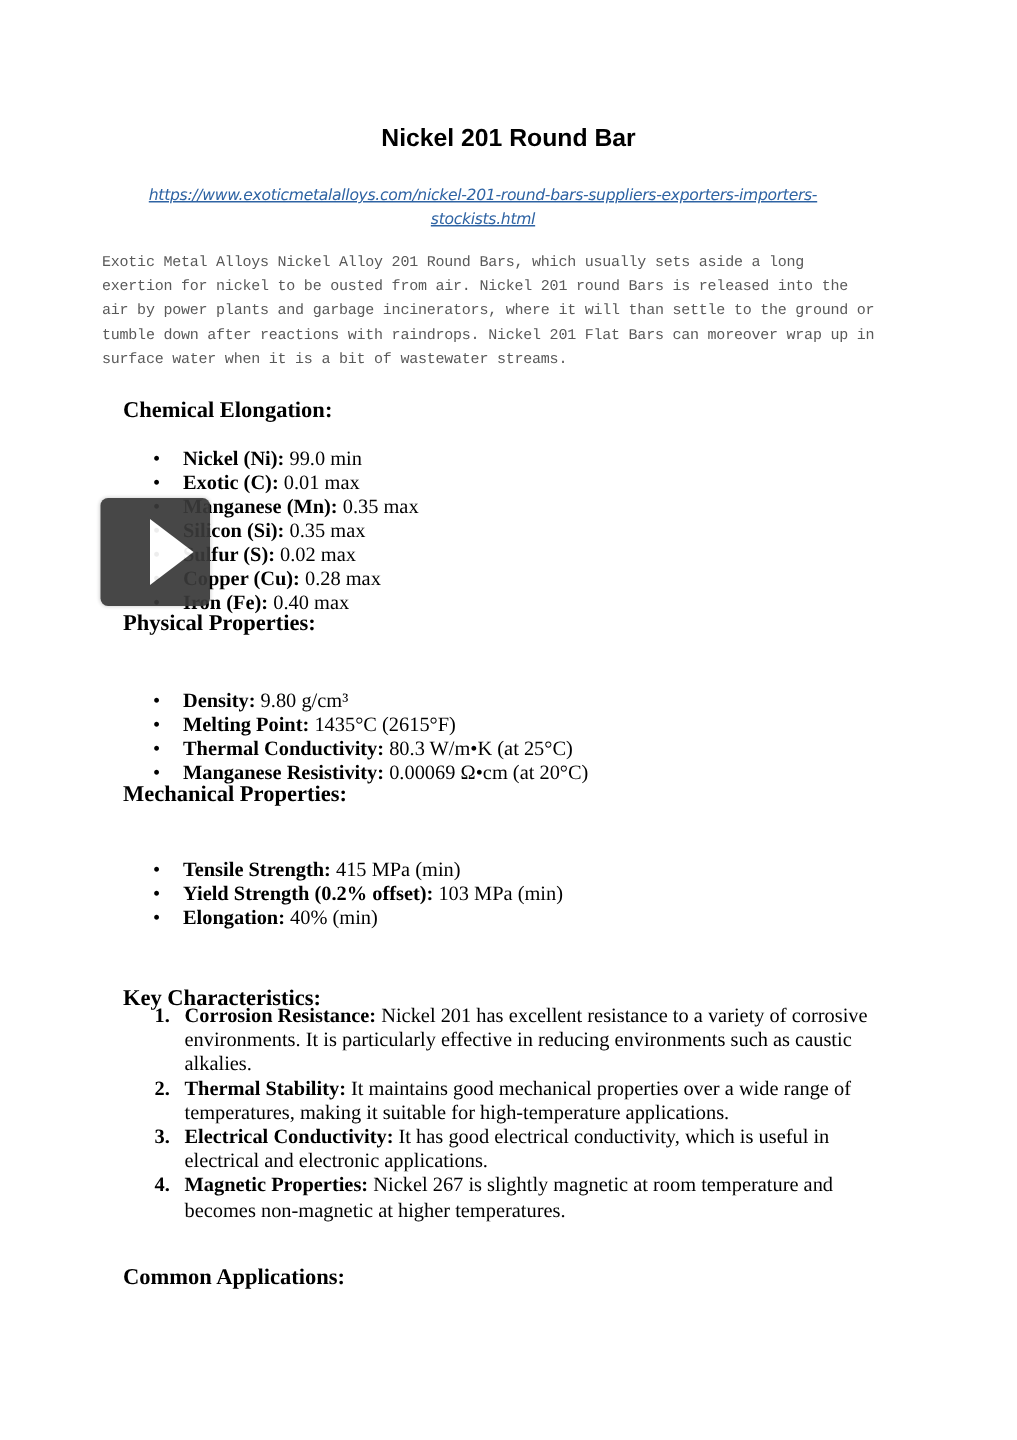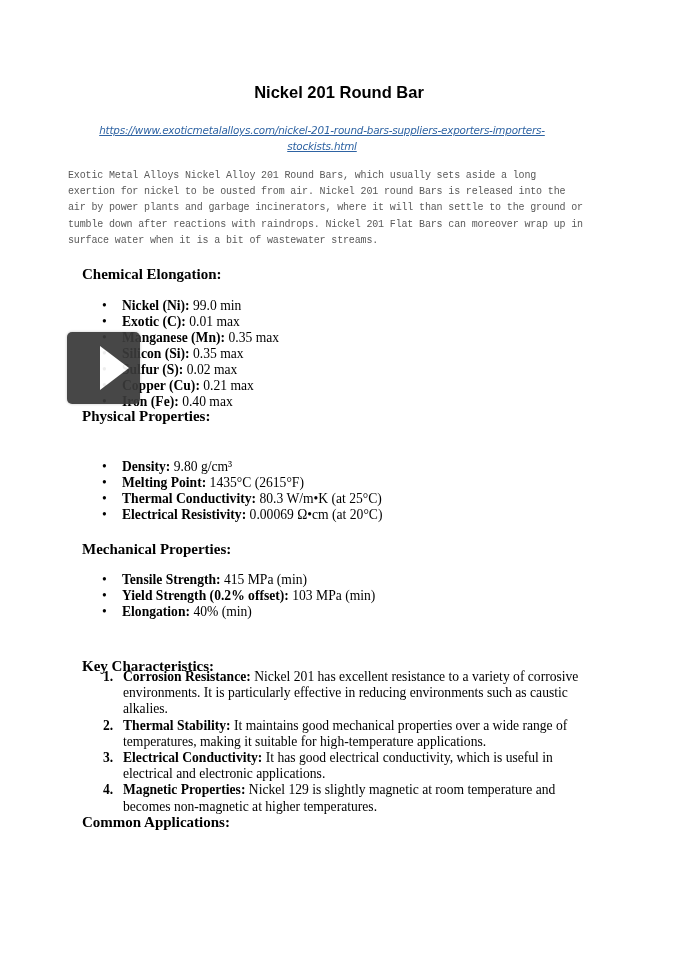--- a/index.html
+++ b/index.html
@@ -32,47 +32,47 @@
   <a class="link">https://www.exoticmetalalloys.com/nickel-201-round-bars-suppliers-exporters-importers-stockists.html</a>
   <div class="intro">Exotic Metal Alloys Nickel Alloy 201 Round Bars, which usually sets aside a long exertion for nickel to be ousted from air. Nickel 201 round Bars is released into the air by power plants and garbage incinerators, where it will than settle to the ground or tumble down after reactions with raindrops. Nickel 201 Flat Bars can moreover wrap up in surface water when it is a bit of wastewater streams.</div>
 
   <div class="h" style="top:266px">Chemical Elongation:</div>
   <ul class="b" style="left:82px; top:298px">
     <li><span class="dot">•</span><b>Nickel (Ni):</b><span> 99.0 min</span></li>
     <li><span class="dot">•</span><b>Exotic (C):</b><span> 0.01 max</span></li>
     <li><span class="dot">•</span><b>Manganese (Mn):</b><span> 0.35 max</span></li>
     <li><span class="dot">•</span><b>Silicon (Si):</b><span> 0.35 max</span></li>
     <li><span class="dot">•</span><b>Sulfur (S):</b><span> 0.02 max</span></li>
-    <li><span class="dot">•</span><b>Copper (Cu):</b><span> 0.21 max</span></li>
+    <li><span class="dot">•</span><b>Copper (Cu):</b><span> 0.28 max</span></li>
     <li><span class="dot">•</span><b>Iron (Fe):</b><span> 0.40 max</span></li>
   </ul>
 
   <div class="h" style="top:408px">Physical Properties:</div>
   <ul class="b" style="left:82px; top:459px">
     <li><span class="dot">•</span><b>Density:</b><span> 9.80 g/cm³</span></li>
     <li><span class="dot">•</span><b>Melting Point:</b><span> 1435°C (2615°F)</span></li>
     <li><span class="dot">•</span><b>Thermal Conductivity:</b><span> 80.3 W/m•K (at 25°C)</span></li>
-    <li><span class="dot">•</span><b>Electrical Resistivity:</b><span> 0.00069 Ω•cm (at 20°C)</span></li>
+    <li><span class="dot">•</span><b>Manganese Resistivity:</b><span> 0.00069 Ω•cm (at 20°C)</span></li>
   </ul>
 
-  <div class="h" style="top:541px">Mechanical Properties:</div>
+  <div class="h" style="top:522px">Mechanical Properties:</div>
   <ul class="b" style="left:82px; top:572px">
     <li><span class="dot">•</span><b>Tensile Strength:</b><span> 415 MPa (min)</span></li>
     <li><span class="dot">•</span><b>Yield Strength (0.2% offset):</b><span> 103 MPa (min)</span></li>
     <li><span class="dot">•</span><b>Elongation:</b><span> 40% (min)</span></li>
   </ul>
 
   <div class="h" style="top:658px">Key Characteristics:</div>
   <ol class="n" style="left:82px; top:669px">
     <li><span class="num">1.</span><b>Corrosion Resistance:</b><span> Nickel 201 has excellent resistance to a variety of corrosive environments. It is particularly effective in reducing environments such as caustic alkalies.</span></li>
     <li><span class="num">2.</span><b>Thermal Stability:</b><span> It maintains good mechanical properties over a wide range of temperatures, making it suitable for high-temperature applications.</span></li>
     <li><span class="num">3.</span><b>Electrical Conductivity:</b><span> It has good electrical conductivity, which is useful in electrical and electronic applications.</span></li>
-    <li><span class="num">4.</span><b>Magnetic Properties:</b><span> Nickel 129 is slightly magnetic at room temperature and becomes non-magnetic at higher temperatures.</span></li>
+    <li><span class="num">4.</span><b>Magnetic Properties:</b><span> Nickel 267 is slightly magnetic at room temperature and becomes non-magnetic at higher temperatures.</span></li>
   </ol>
 
-  <div class="h" style="top:814px">Common Applications:</div>
+  <div class="h" style="top:844px">Common Applications:</div>
 
   <div class="play">
     <svg width="73" height="72" viewBox="0 0 73 72">
       <polygon points="33,14 33,58 62,36" fill="#ffffff"></polygon>
     </svg>
   </div>
 </div>
 
 </body></html>

